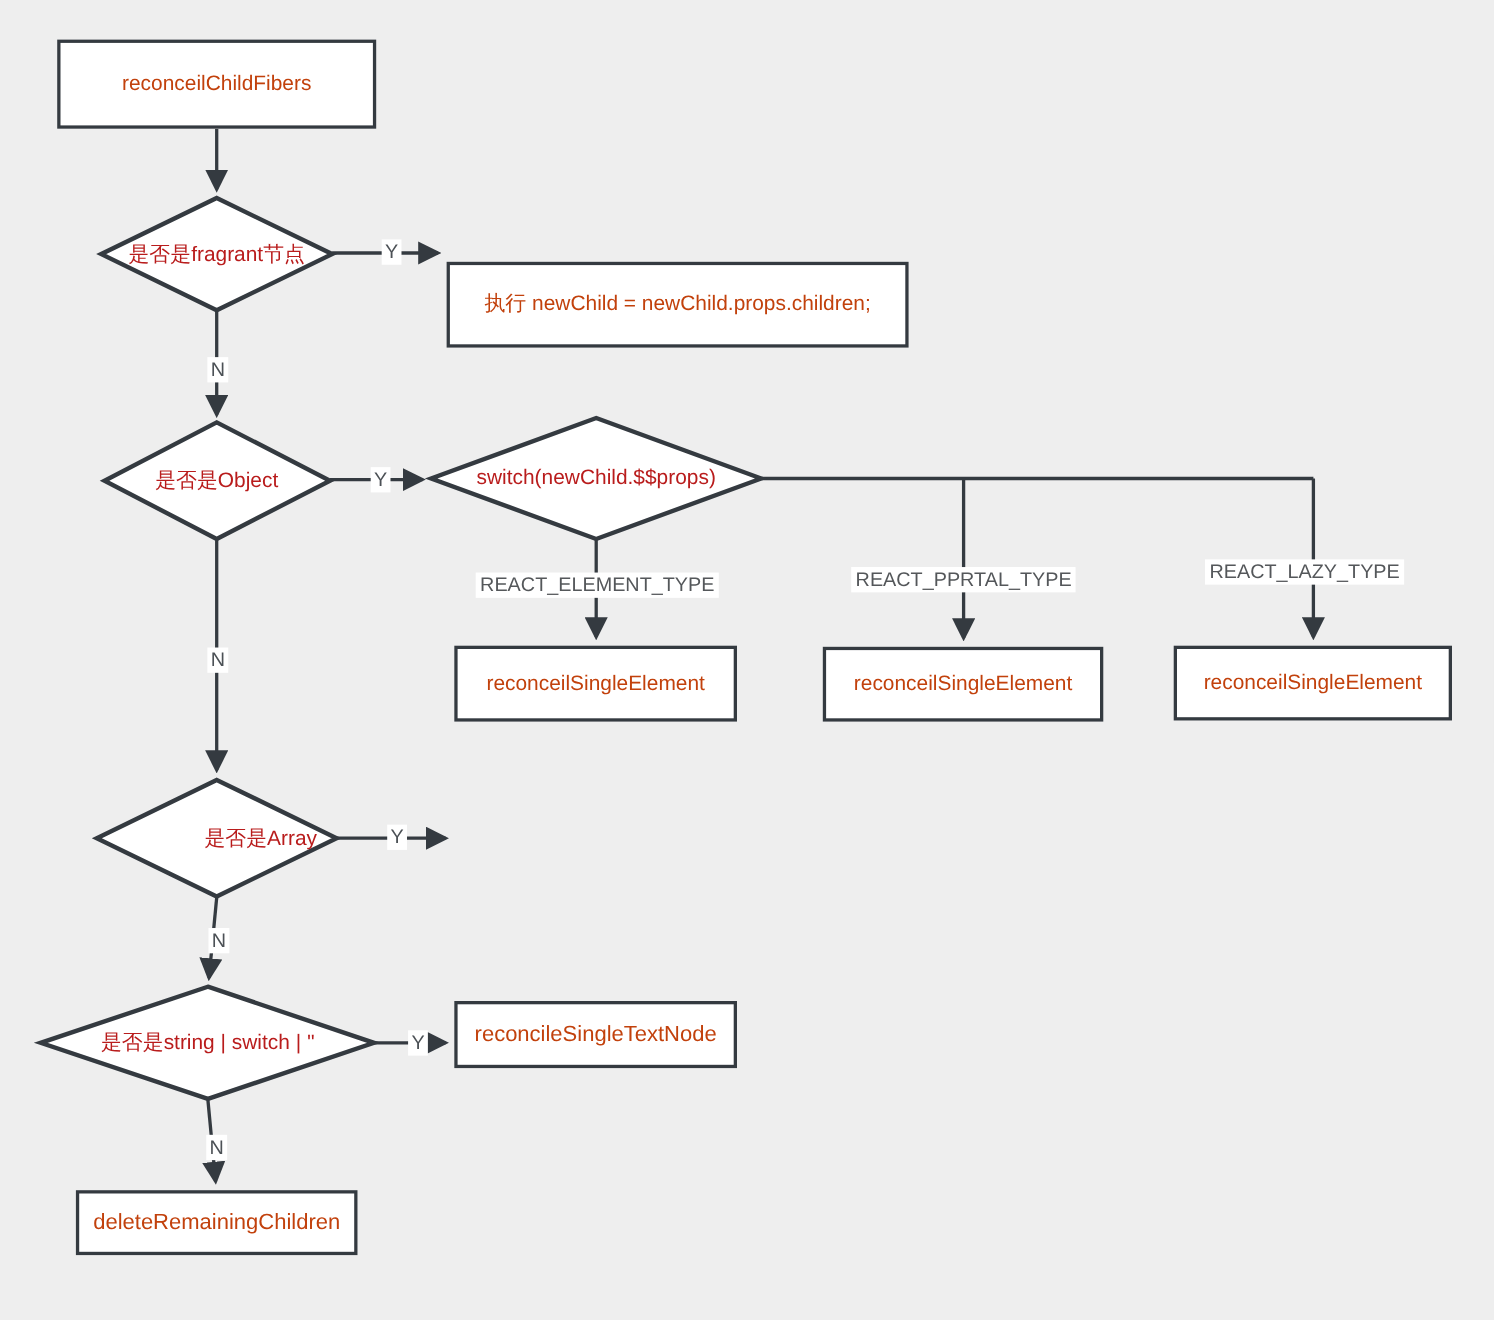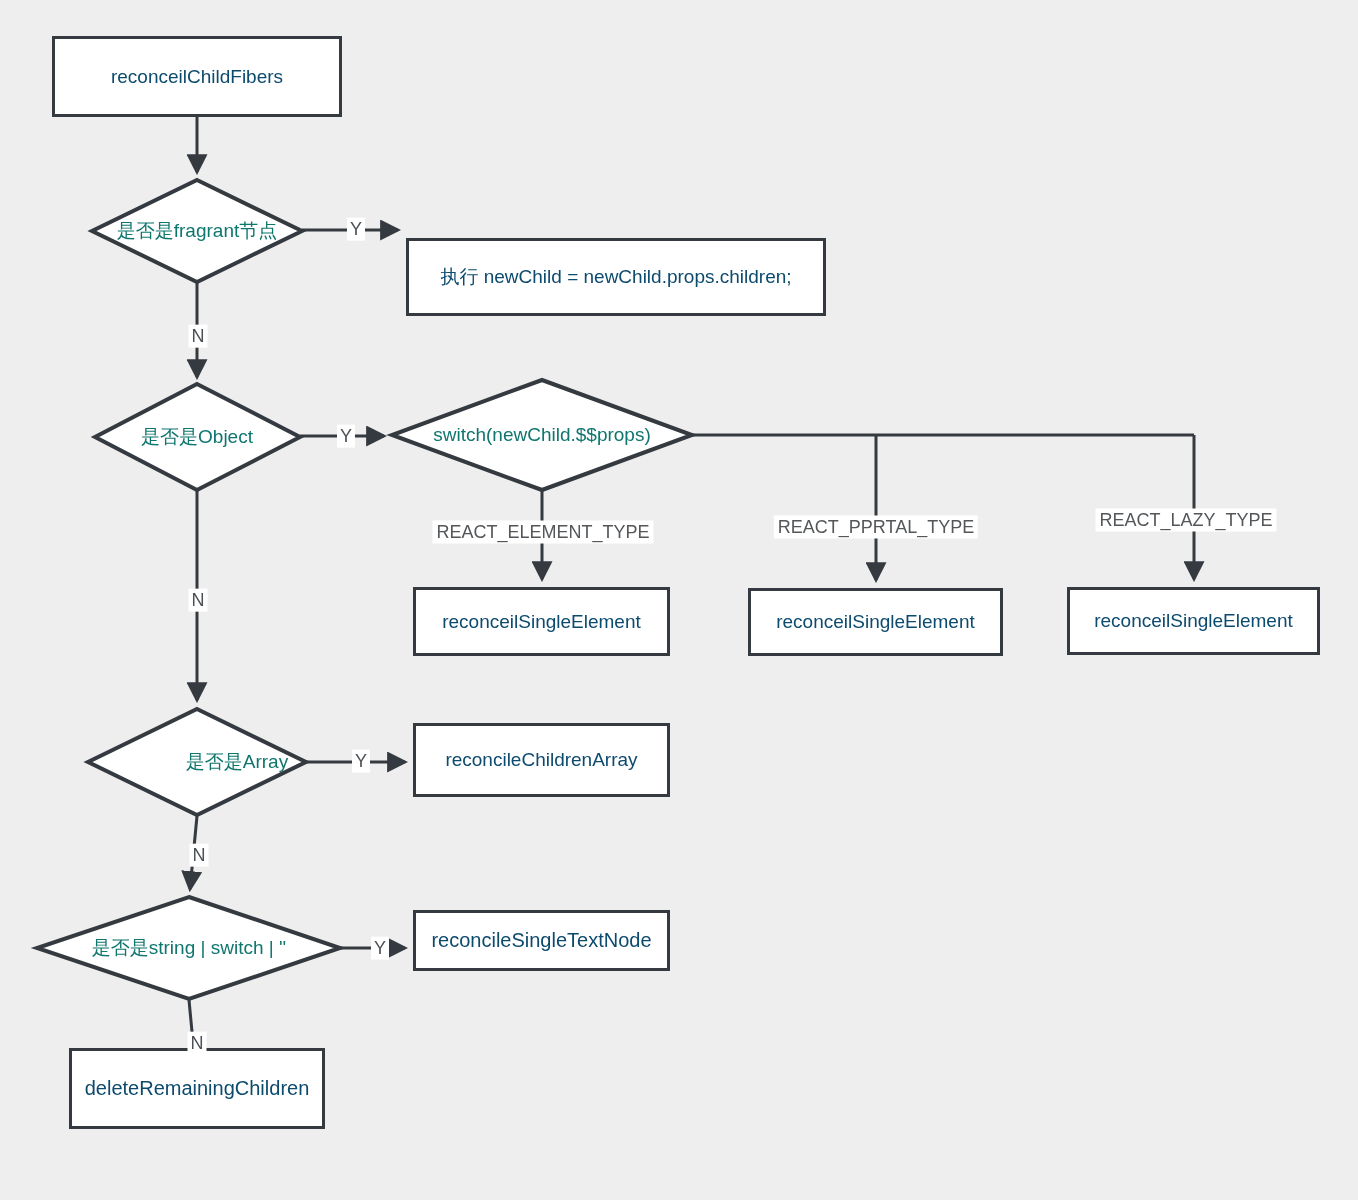--- a/index.html
+++ b/index.html
@@ -17,32 +17,32 @@
     position:absolute;left:0;top:0;
     width:1358px;height:1200px;
   }
   .node-box{
     position:absolute;
     box-sizing:border-box;
     background:#ffffff;
     border:3px solid #343a40;
     display:flex;align-items:center;justify-content:center;
     text-align:center;
-    color:#0c4a6e;
+    color:#c2410c;
     font-size:19px;
     line-height:1.35;
     padding:2px 4px;
     overflow-wrap:anywhere;
   }
   .node-box.wrap2{font-size:20px;}
   .diamond-label{
     position:absolute;
     transform:translate(-50%,-50%);
     white-space:nowrap;
-    color:#0f766e;
+    color:#b91c1c;
     font-size:19px;
     text-align:center;
   }
   .edge-label{
     position:absolute;
     transform:translate(-50%,-50%);
     background:#ffffff;
     color:#4c5156;
     font-size:18px;
     line-height:1.15;
@@ -99,25 +99,24 @@
   <div class="node-box" style="left:52px;top:36px;width:290px;height:81px;">reconceilChildFibers</div>
 
   <div class="node-box" style="left:406px;top:190px;width:420px;height:78px;margin-top:48px;">执行 newChild = newChild.props.children;</div>
 
   <div class="node-box" style="left:413px;top:587px;width:257px;height:69px;">reconceilSingleElement</div>
 
   <div class="node-box" style="left:748px;top:588px;width:255px;height:68px;">reconceilSingleElement</div>
 
   <div class="node-box" style="left:1067px;top:587px;width:253px;height:68px;">reconceilSingleElement</div>
 
-  <div class="node-box" style="left:413px;top:723px;width:257px;height:74px;">reconcileChildrenArray</div>
 
   <div class="node-box wrap2" style="left:413px;top:910px;width:257px;height:61px;">reconcileSingleTextNode</div>
 
-  <div class="node-box wrap2" style="left:69px;top:1048px;width:256px;height:81px;">deleteRemainingChildren</div>
+  <div class="node-box wrap2" style="left:69px;top:1082px;width:256px;height:59px;">deleteRemainingChildren</div>
 
   <div class="diamond-label" style="left:197px;top:231px;">是否是fragrant节点</div>
 
   <div class="diamond-label" style="left:197px;top:437px;">是否是Object</div>
 
   <div class="diamond-label" style="left:542px;top:435px;">switch(newChild.$$props)</div>
 
   <div class="diamond-label" style="left:197px;top:762px;margin-left:40px;">是否是Array</div>
 
   <div class="diamond-label" style="left:189px;top:948px;">是否是string | switch | ''</div>

